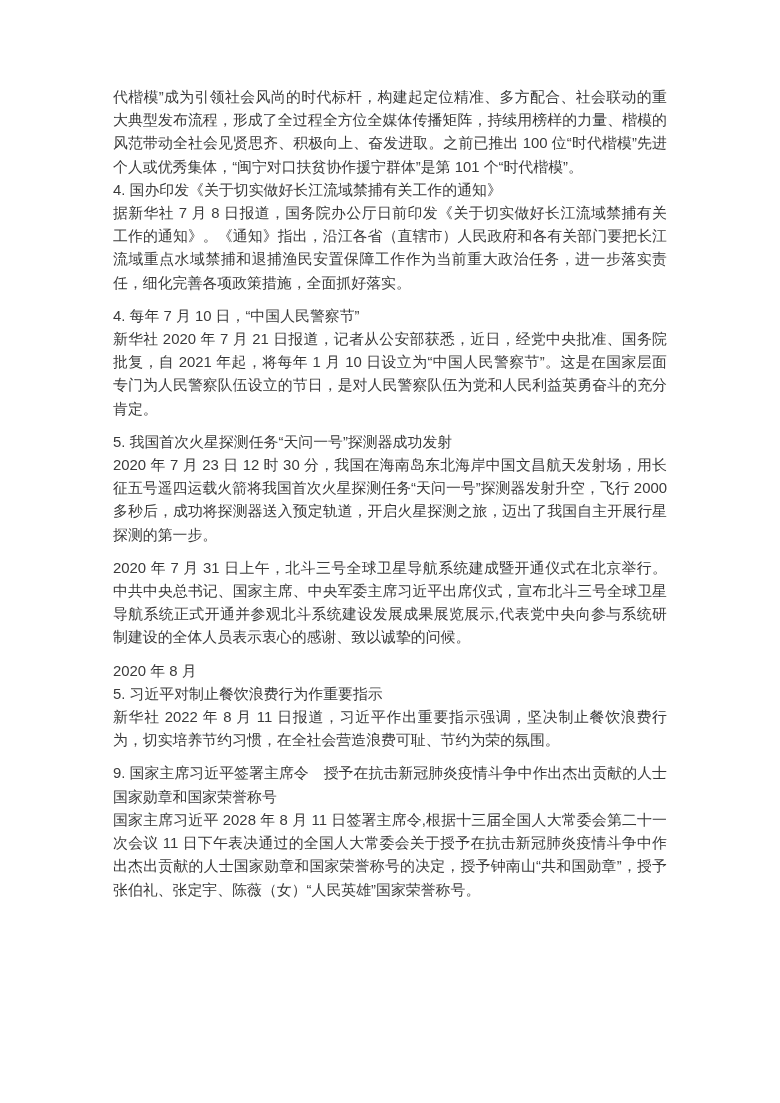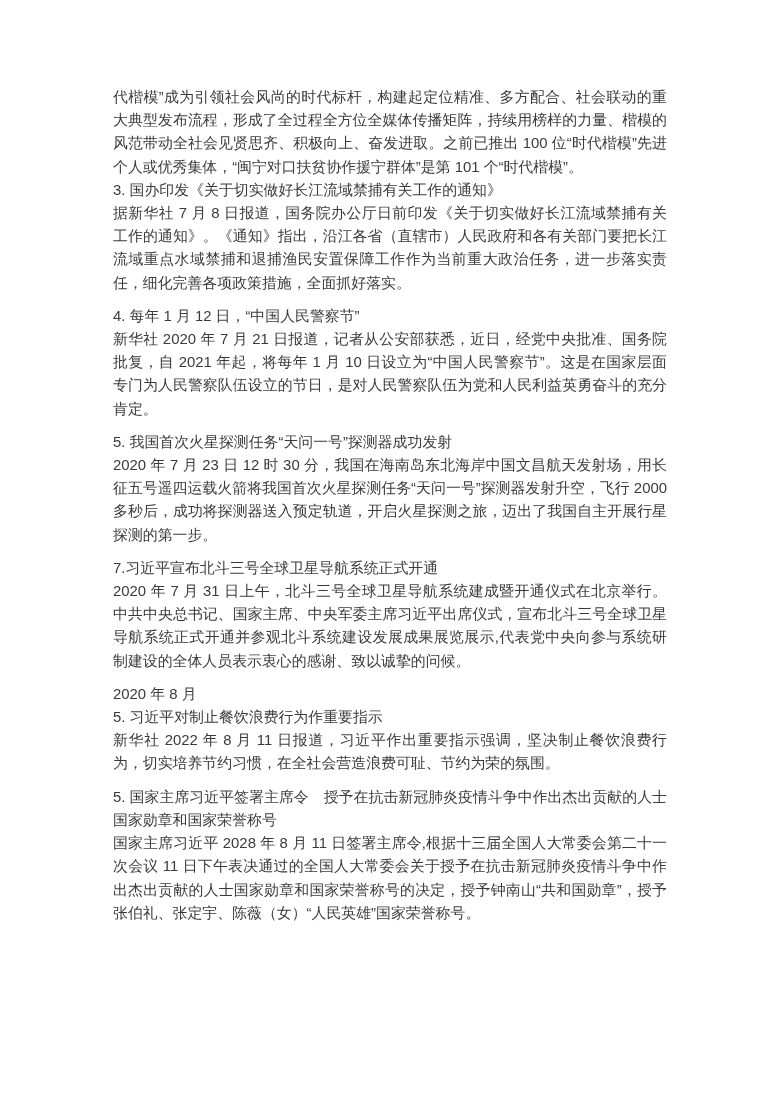--- a/index.html
+++ b/index.html
@@ -38,46 +38,45 @@
   }
 </style>
 </head>
 <body>
 
 <div class="page">
 
   <p class="block par">代楷模”成为引领社会风尚的时代标杆，构建起定位精准、多方配合、社会联动的重大典型发布流程，形成了全过程全方位全媒体传播矩阵，持续用榜样的力量、楷模的风范带动全社会见贤思齐、积极向上、奋发进取。之前已推出 100 位“时代楷模”先进个人或优秀集体，“闽宁对口扶贫协作援宁群体”是第 101 个“时代楷模”。</p>
 
   <div class="block">
-    <p class="title-line">3. 国办印发《关于切实做好长江流域禁捕有关工作的通知》</p>
+    <p class="title-line">4. 国办印发《关于切实做好长江流域禁捕有关工作的通知》</p>
     <p class="par">据新华社 7 月 8 日报道，国务院办公厅日前印发《关于切实做好长江流域禁捕有关工作的通知》。《通知》指出，沿江各省（直辖市）人民政府和各有关部门要把长江流域重点水域禁捕和退捕渔民安置保障工作作为当前重大政治任务，进一步落实责任，细化完善各项政策措施，全面抓好落实。</p>
   </div>
 
   <div class="block">
-    <p class="title-line">4. 每年 1 月 12 日，“中国人民警察节”</p>
+    <p class="title-line">4. 每年 7 月 10 日，“中国人民警察节”</p>
     <p class="par">新华社 2020 年 7 月 21 日报道，记者从公安部获悉，近日，经党中央批准、国务院批复，自 2021 年起，将每年 1 月 10 日设立为“中国人民警察节”。这是在国家层面专门为人民警察队伍设立的节日，是对人民警察队伍为党和人民利益英勇奋斗的充分肯定。</p>
   </div>
 
   <div class="block">
     <p class="title-line">5. 我国首次火星探测任务“天问一号”探测器成功发射</p>
     <p class="par">2020 年 7 月 23 日 12 时 30 分，我国在海南岛东北海岸中国文昌航天发射场，用长征五号遥四运载火箭将我国首次火星探测任务“天问一号”探测器发射升空，飞行 2000 多秒后，成功将探测器送入预定轨道，开启火星探测之旅，迈出了我国自主开展行星探测的第一步。</p>
   </div>
 
   <div class="block">
   </div>
 
   <div class="block">
-    <p class="title-line">7.习近平宣布北斗三号全球卫星导航系统正式开通</p>
     <p class="par">2020 年 7 月 31 日上午，北斗三号全球卫星导航系统建成暨开通仪式在北京举行。中共中央总书记、国家主席、中央军委主席习近平出席仪式，宣布北斗三号全球卫星导航系统正式开通并参观北斗系统建设发展成果展览展示,代表党中央向参与系统研制建设的全体人员表示衷心的感谢、致以诚挚的问候。</p>
   </div>
 
   <div class="block">
     <p class="title-line">2020 年 8 月</p>
     <p class="title-line">5. 习近平对制止餐饮浪费行为作重要指示</p>
     <p class="par">新华社 2022 年 8 月 11 日报道，习近平作出重要指示强调，坚决制止餐饮浪费行为，切实培养节约习惯，在全社会营造浪费可耻、节约为荣的氛围。</p>
   </div>
 
   <div class="block">
-    <p class="title-line">5. 国家主席习近平签署主席令　授予在抗击新冠肺炎疫情斗争中作出杰出贡献的人士国家勋章和国家荣誉称号</p>
+    <p class="title-line">9. 国家主席习近平签署主席令　授予在抗击新冠肺炎疫情斗争中作出杰出贡献的人士国家勋章和国家荣誉称号</p>
     <p class="par">国家主席习近平 2028 年 8 月 11 日签署主席令,根据十三届全国人大常委会第二十一次会议 11 日下午表决通过的全国人大常委会关于授予在抗击新冠肺炎疫情斗争中作出杰出贡献的人士国家勋章和国家荣誉称号的决定，授予钟南山“共和国勋章”，授予张伯礼、张定宇、陈薇（女）“人民英雄”国家荣誉称号。</p>
   </div>
 
 </div>
 
 </body></html>

